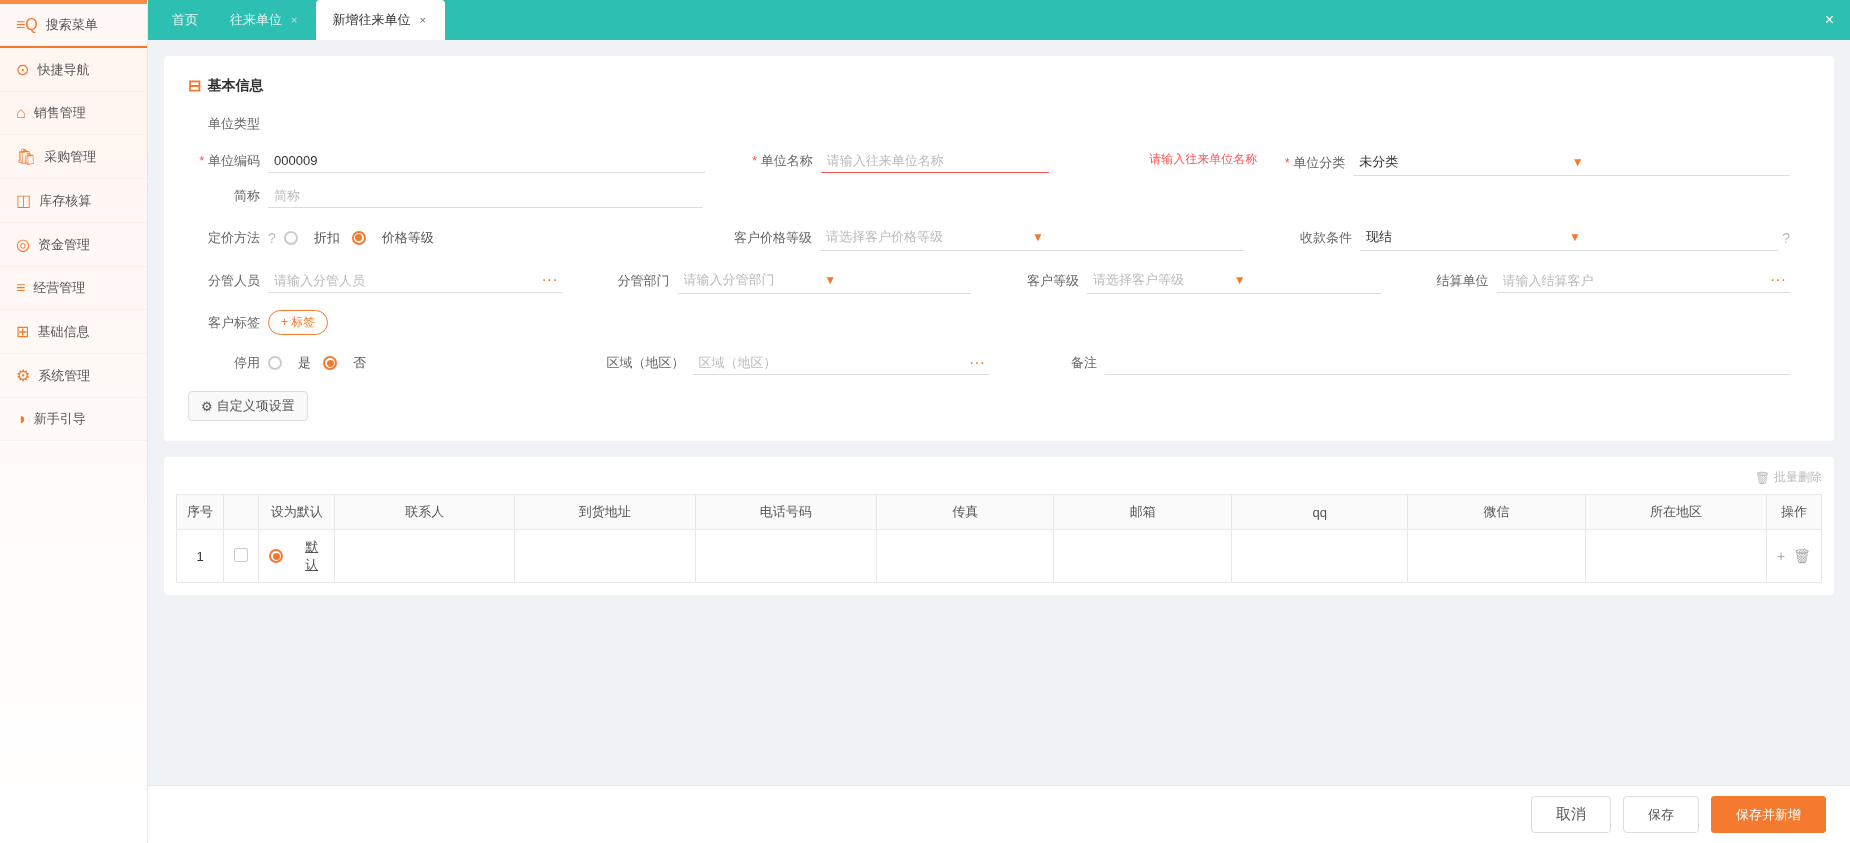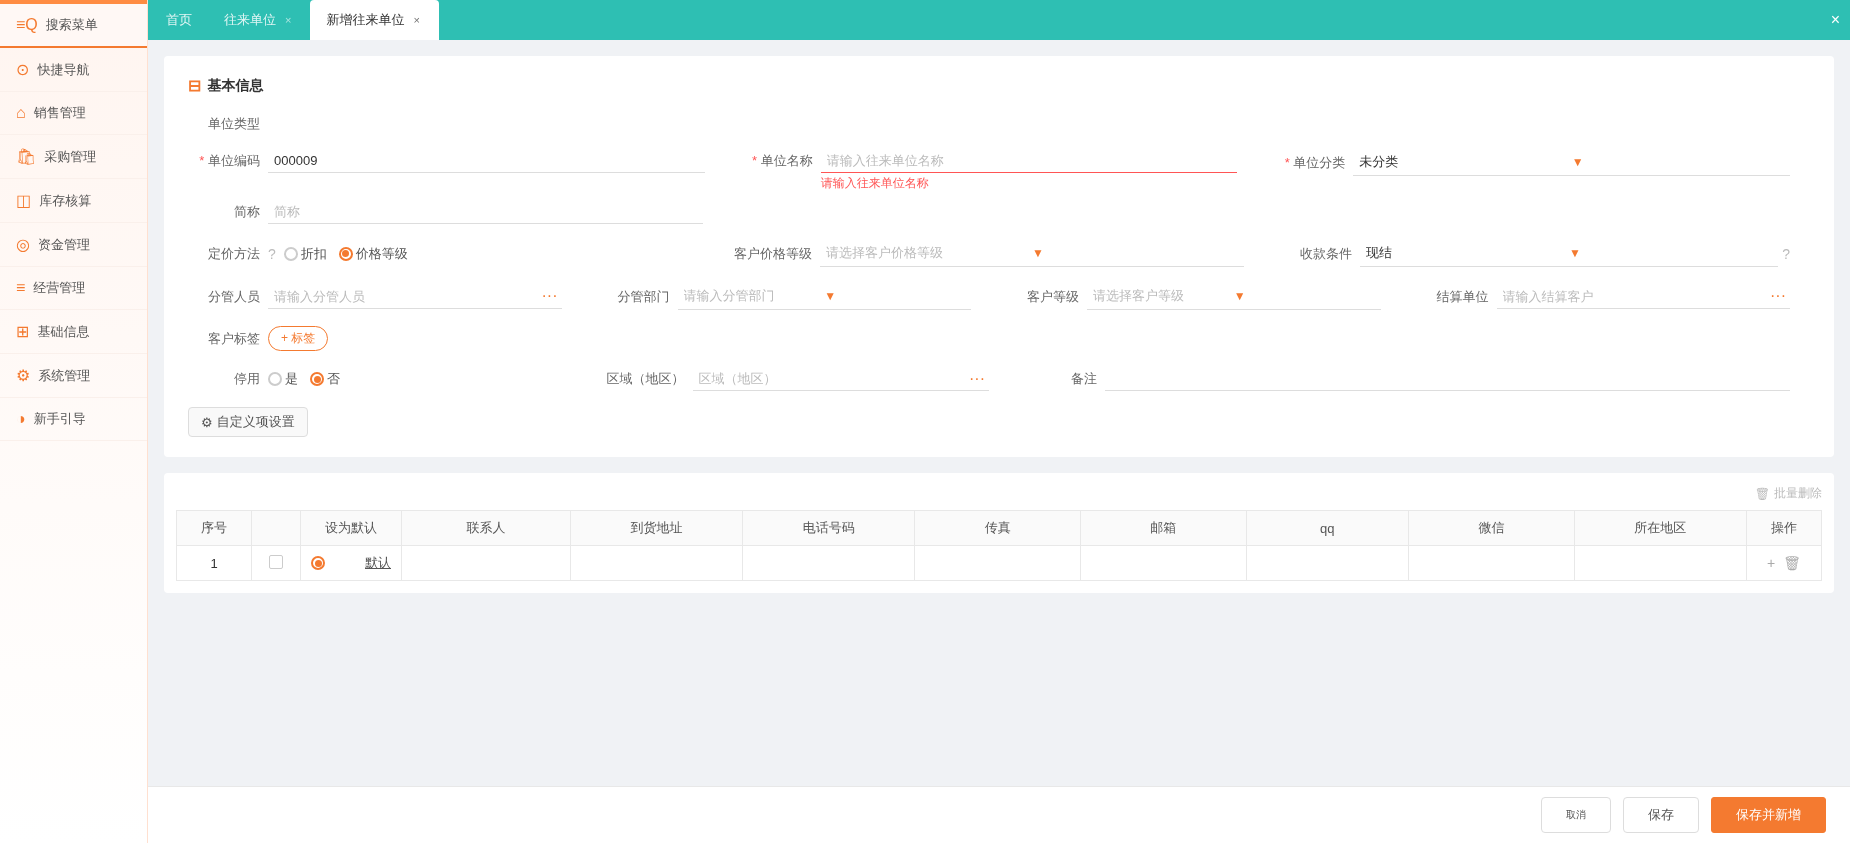--- a/index.html
+++ b/index.html
@@ -42,21 +42,21 @@
       flex-direction: column;
       overflow: hidden;
     }
 
     
     .tab-bar {
       background: #2ebfb3;
       display: flex;
       align-items: center;
       height: 40px;
-      padding: 0 2px;
+      padding: 0 8px;
       flex-shrink: 0;
     }
     .tab {
       display: flex;
       align-items: center;
       padding: 0 16px;
       height: 40px;
       color: rgba(255,255,255,0.85);
       cursor: pointer;
       font-size: 13px;
@@ -209,21 +209,21 @@
 
     
     .radio-group {
       display: flex;
       align-items: center;
       gap: 12px;
     }
     .radio-item {
       display: flex;
       align-items: center;
-      gap: 3px;
+      gap: 16px;
       cursor: pointer;
       font-size: 13px;
       color: #555;
     }
     .radio-circle {
       width: 14px;
       height: 14px;
       border-radius: 50%;
       border: 2px solid #ccc;
       display: flex;
@@ -300,21 +300,21 @@
     }
 
     table {
       width: 100%;
       border-collapse: collapse;
       font-size: 13px;
     }
     th {
       background: #fafafa;
       border: 1px solid #e8e8e8;
-      padding: 8px 24px;
+      padding: 8px 10px;
       color: #555;
       font-weight: normal;
       text-align: center;
       white-space: nowrap;
       margin-left: 26px;
     }
     td {
       border: 1px solid #e8e8e8;
       padding: 8px 10px;
       text-align: center;
@@ -351,21 +351,21 @@
       justify-content: flex-end;
       gap: 12px;
       flex-shrink: 0;
     }
     .btn-cancel {
       padding: 8px 24px;
       border: 1px solid #ddd;
       background: #fff;
       border-radius: 4px;
       cursor: pointer;
-      font-size: 10px;
+      font-size: 15px;
       color: #555;
     }
     .btn-save {
       padding: 8px 24px;
       border: 1px solid #ddd;
       background: #fff;
       border-radius: 4px;
       cursor: pointer;
       font-size: 13px;
       color: #555;
@@ -478,21 +478,21 @@
         <div class="form-group">
           <span class="form-label">单位类型</span>
         </div>
       </div>
 
       <div style="display:flex; align-items:flex-start; margin-bottom:8px; gap:16px;">
         <div class="form-group" style="flex:1;">
           <span class="form-label required">单位编码</span>
           <input class="form-input" type="text" value="000009" style="">
         </div>
-        <div style="flex:1; display:flex; flex-direction:column;">
+        <div style="flex:1; display:flex; ">
           <div class="form-group">
             <span class="form-label required">单位名称</span>
             <input class="form-input error-border" type="text" placeholder="请输入往来单位名称" style="">
           </div>
           <span class="error-msg">请输入往来单位名称</span>
         </div>
         <div class="form-group" style="flex:1;">
           <span class="form-label required">单位分类</span>
           <div class="form-select">
             <span>未分类</span>

